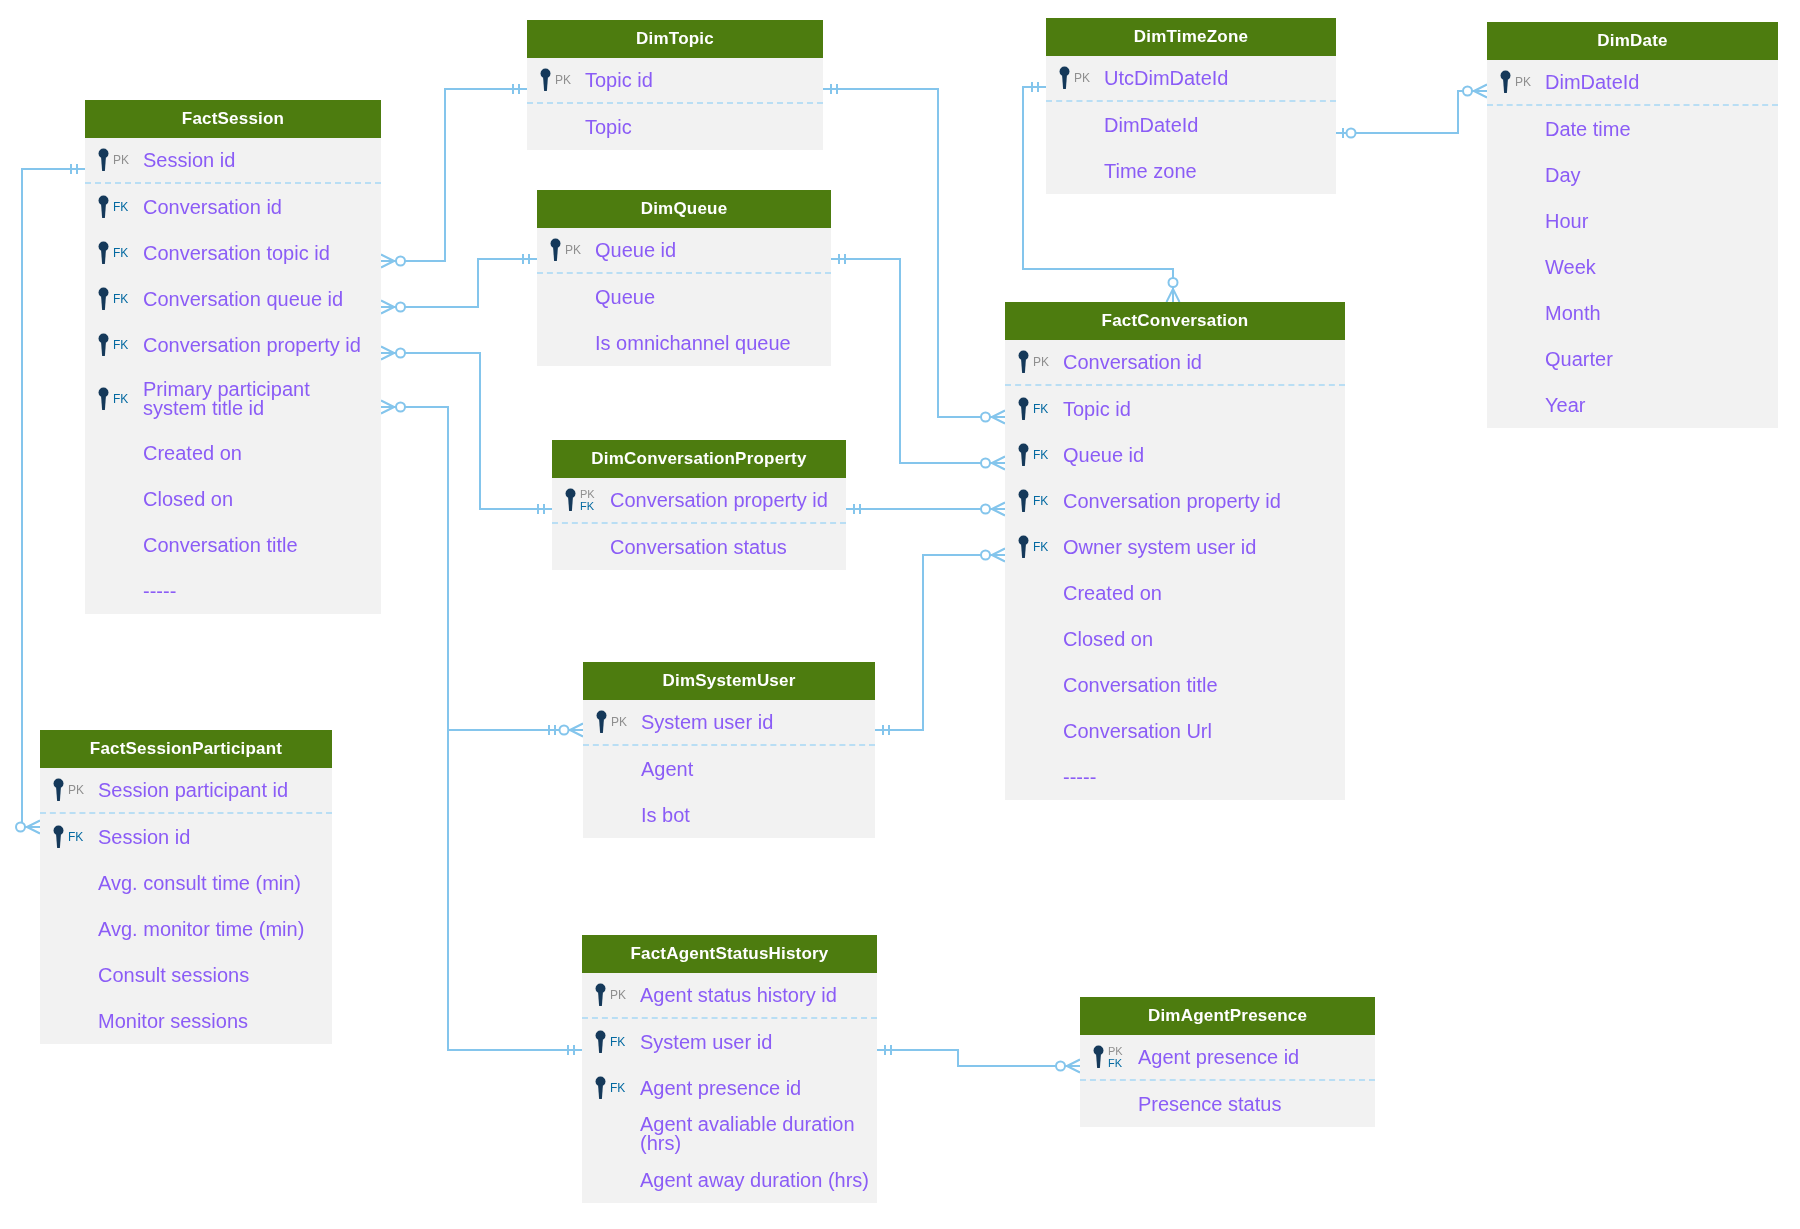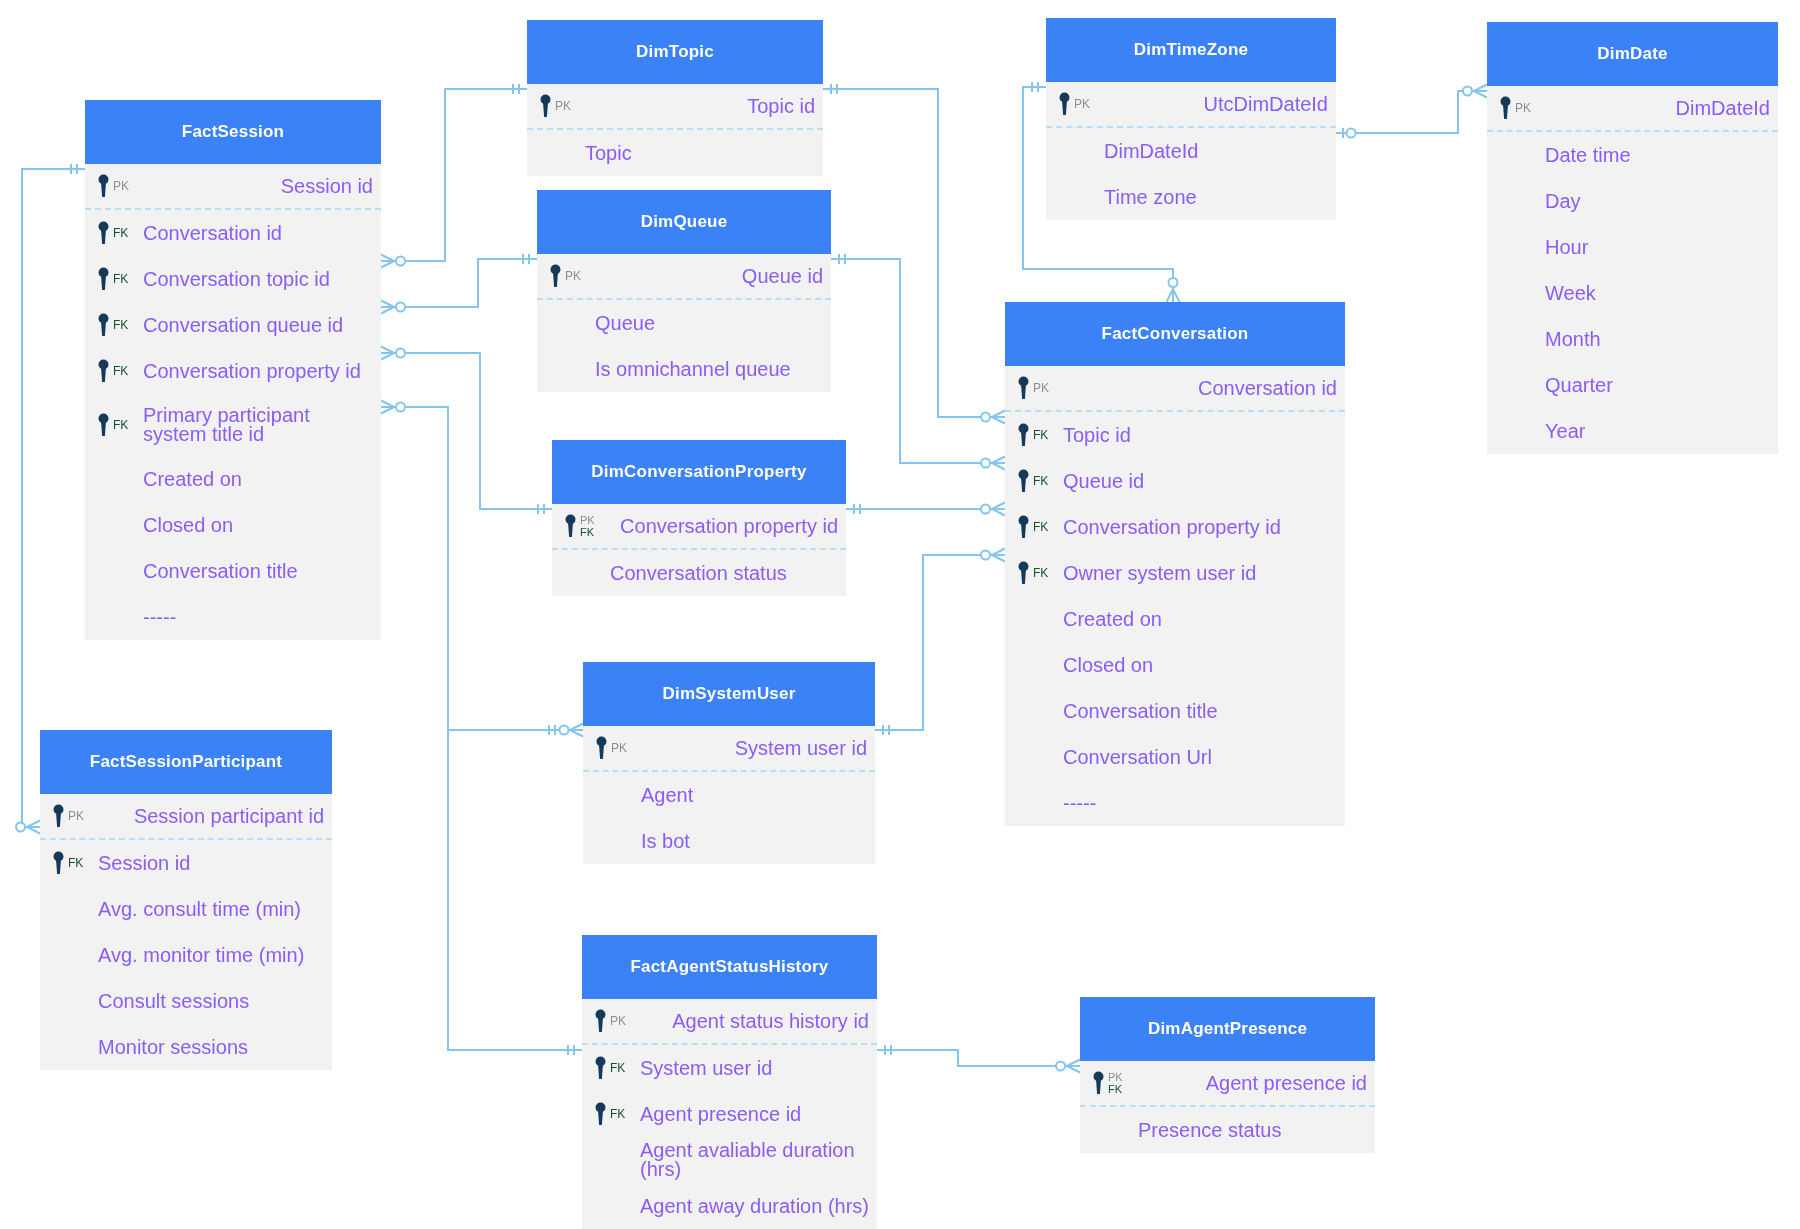--- a/index.html
+++ b/index.html
@@ -1,32 +1,32 @@
 <!DOCTYPE html>
 <html><head>
 <meta charset="utf-8">
 <style>
   html,body{margin:0;padding:0;background:#ffffff;}
   body{width:1800px;height:1229px;position:relative;overflow:hidden;
        font-family:"Liberation Sans","DejaVu Sans",sans-serif;}
   #erd-canvas{position:absolute;inset:0;}
   #wires{position:absolute;left:0;top:0;z-index:1;}
   .table{position:absolute;z-index:2;}
-  .t-header{height:64px;background:#3b82f6;color:#ffffff;display:flex;
+  .t-header{height:38px;background:#4d7c0f;color:#ffffff;display:flex;
             align-items:center;justify-content:center;font-size:17px;
             font-weight:600;letter-spacing:.2px;}
   .t-body{background:#f2f2f2;}
   .t-row{display:flex;align-items:center;min-height:46px;
          padding:2px 8px 2px 12px;box-sizing:border-box;}
-  .t-row.pk-row{border-bottom:2px dashed #b9def4;justify-content:space-between;}
+  .t-row.pk-row{border-bottom:2px dashed #b9def4;}
   .badge-col{flex:0 0 46px;display:flex;align-items:center;gap:3px;}
   .key-icon{width:13px;height:24px;flex:0 0 13px;}
   .badges-stack{display:flex;flex-direction:column;justify-content:center;}
   .badge{font-size:12px;line-height:13px;color:#8f8f8f;}
-  .badge.fk{color:#14532d;}
+  .badge.fk{color:#0369a1;}
   .badges-stack.double .badge{font-size:11px;line-height:12px;}
   .f-label{color:#8b5cf6;font-size:20px;line-height:19px;}
   polyline.wire{fill:none;stroke:#84c5ec;stroke-width:2;}
   .marker line{stroke:#84c5ec;stroke-width:2;}
   .marker circle{stroke:#84c5ec;stroke-width:2;fill:#ffffff;}
 </style>
 </head>
 <body>
 
 <div id="erd-canvas">

